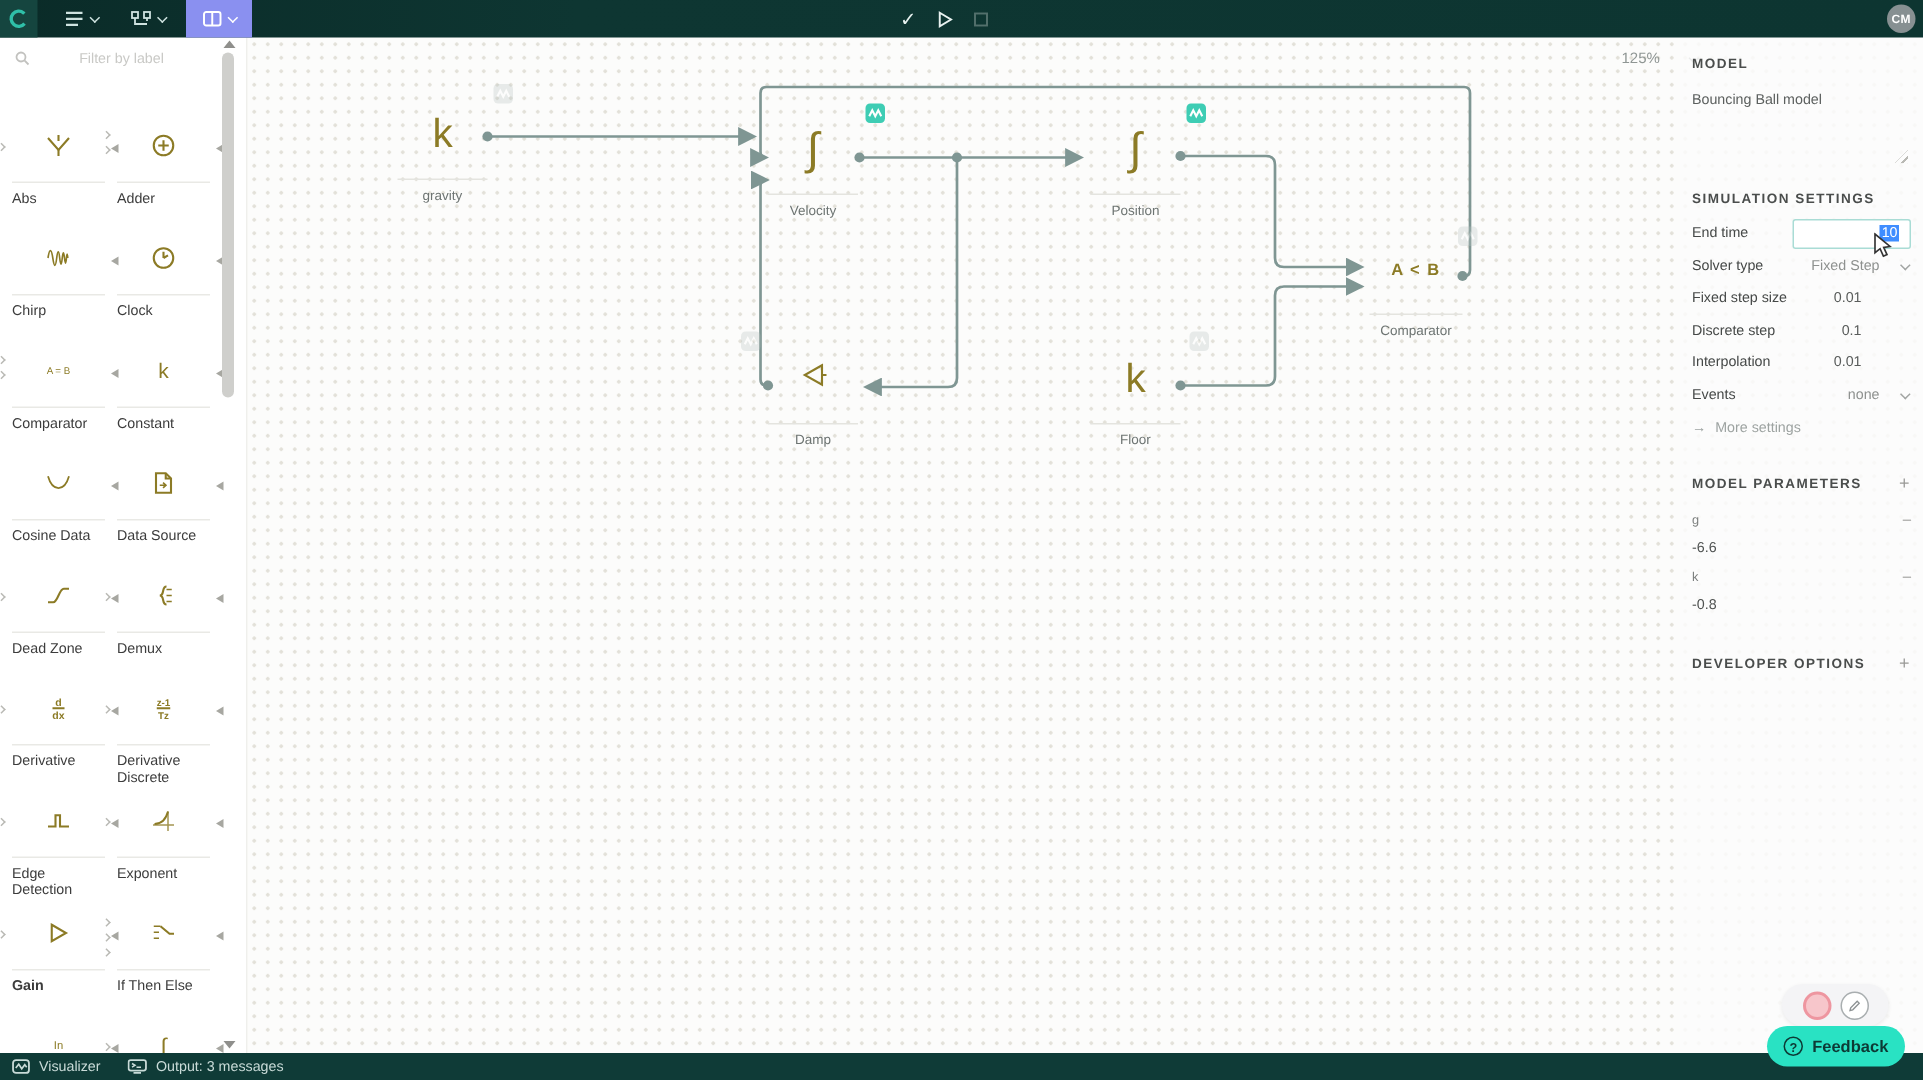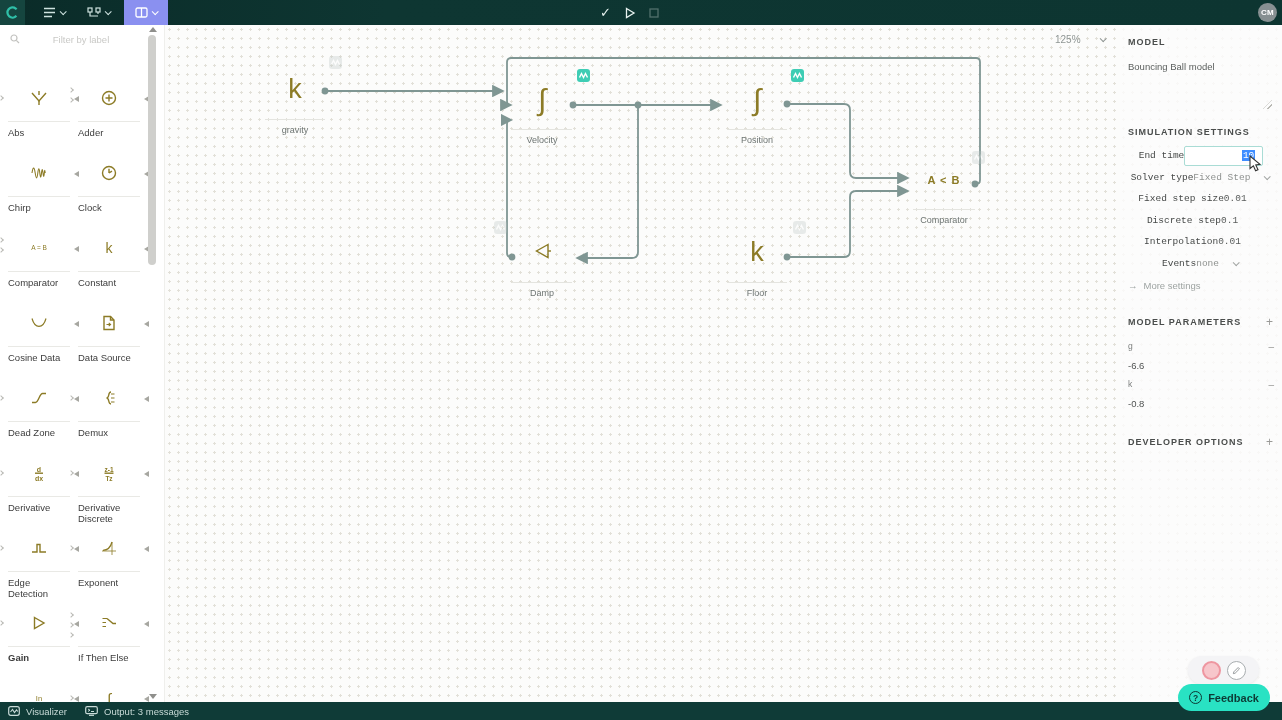--- a/index.html
+++ b/index.html
@@ -36,21 +36,21 @@
   .blk-glyph { color:#8c7b26; }
   .blk-k { font-size:27px; font-weight:300; }
   .blk-int { font-size:30px; }
   .blk-cmp { font-size:11px; font-weight:bold; letter-spacing:1px; }
   .blk-label { position:absolute; width:90px; text-align:center; font-size:9px; color:#6d7472; }
 
   .badge { position:absolute; width:13px; height:13px; border-radius:3px; background:#3ecdb4;
     display:flex; align-items:center; justify-content:center; cursor:pointer; }
   .badge.ghost { background:#b9c4c2; opacity:.30; }
 
-  .zoomctl { position:absolute; left:890px; top:9px; display:flex; align-items:center; gap:19px;
+  .zoomctl { position:absolute; left:916px; top:9px; display:flex; align-items:center; gap:19px;
     color:#8f9694; font-size:10px; cursor:pointer; }
 
   
   .sidebar { position:absolute; left:0; top:0; width:165px; height:677px; background:#fff;
     border-right:1px solid #efefec; overflow:hidden; z-index:10; }
   .filter-row { height:28px; display:flex; align-items:center; gap:6px; padding:0 10px; }
   .filter-input { border:none; outline:none; font-size:9.5px; color:#444; width:110px; background:transparent;text-align:center; }
   .filter-input::placeholder { color:#c9c9c6; }
   .lib-grid { position:absolute; left:0; top:30px; width:148px; }
   .lib-item { position:absolute; width:62px; cursor:grab; }
@@ -67,22 +67,22 @@
 
   
   .rightpanel { position:absolute; right:0; top:0; width:162px; height:677px;
     background:rgba(252,252,251,0.84); z-index:20; padding:12px 8px 0 8px; }
   .rp-h { font-size:9px; font-weight:bold; letter-spacing:1px; color:#4a4d4c; display:flex; justify-content:space-between; align-items:center; }
   .rp-plus { color:#9a9a97; font-size:12px; font-weight:400; cursor:pointer; }
   .model-name { margin-top:14px; font-size:9.5px; color:#5c605f; height:48px; position:relative; cursor:text; }
   .resize-h { position:absolute; right:2px; bottom:0px; width:9px; height:9px;
     background:repeating-linear-gradient(135deg, transparent 0 2.2px, #b9b9b4 2.2px 3.4px); cursor:nwse-resize;
     clip-path:polygon(100% 0, 0 100%, 100% 100%); }
-  .rp-row { height:21.5px; display:flex; align-items:center; justify-content:center; font-size:9.5px; color:#454847;font-family:Liberation Mono, monospace; }
-  .rp-val { color:#5a5d5c; margin-right:17px; }
+  .rp-row { height:21.5px; display:flex; align-items:center; justify-content:space-between; font-size:9.5px; color:#454847; }
+  .rp-val { color:#5a5d5c; margin-right:33px; }
   .rp-drop { display:flex; align-items:center; gap:14px; color:#8e918f; cursor:pointer; }
   .rp-drop .chev { color:#a2a5a3; margin-right:2px; }
   .endtime-input { width:79px; height:20px; border:1px solid #a9dcd5; border-radius:2px; background:#fff;
     display:flex; align-items:center; justify-content:flex-end; padding-right:7px; font-size:9.5px; }
   .sel { background:#3f8dff; color:#fff; padding:0 1px; }
   .more-link { display:flex; align-items:center; gap:6px; color:#9da3a1; font-size:9.5px; margin-top:6px; cursor:pointer; }
   .param { margin-top:0; }
   .param-name { font-size:8.5px; color:#7c7f7e; height:18px; display:flex; align-items:center; justify-content:space-between; }
   .param-minus { color:#9a9a97; cursor:pointer; font-size:10px; }
   .param-val { font-size:9.5px; color:#4f5251; height:20px; display:flex; align-items:center; }

